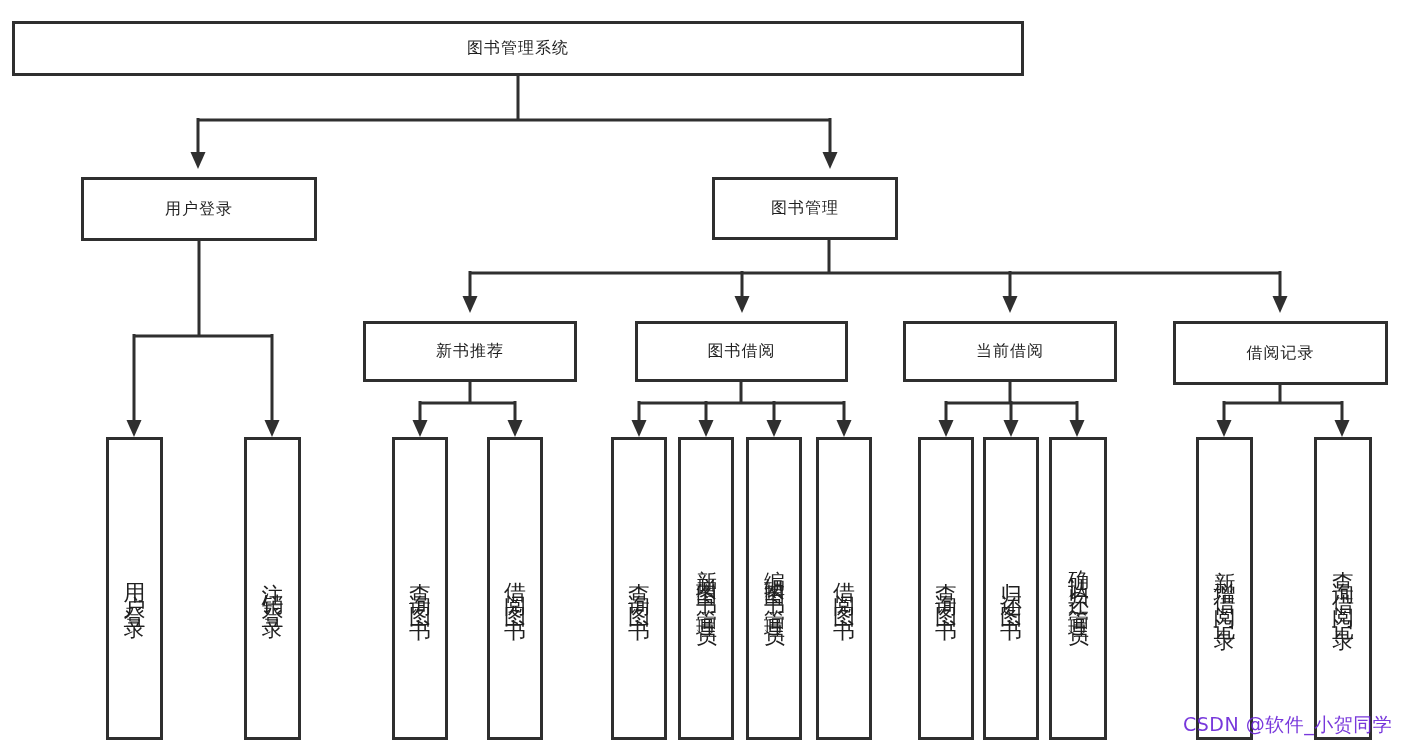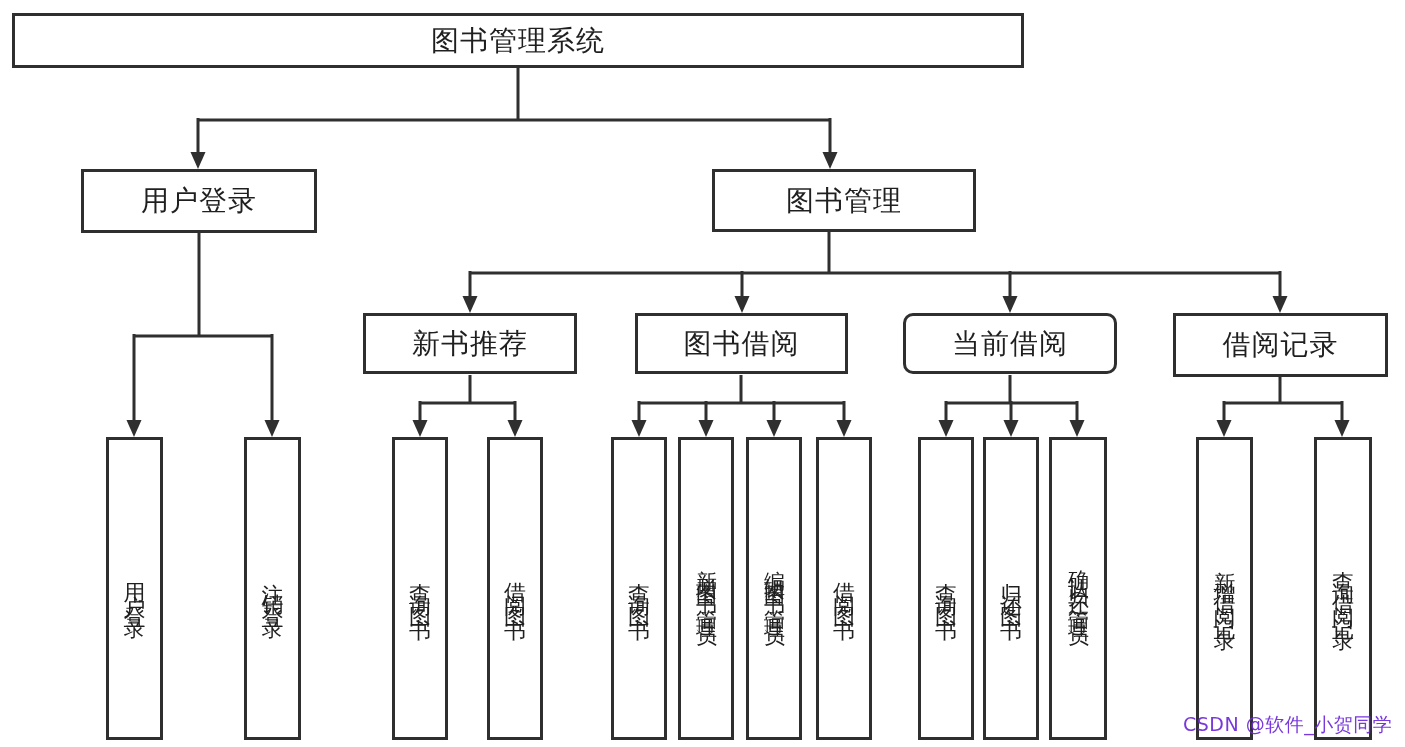--- a/index.html
+++ b/index.html
@@ -15,21 +15,21 @@
     position:absolute;
     box-sizing:border-box;
     border:3px solid #2f2f2f;
     background:#ffffff;
     display:flex;
     align-items:center;
     justify-content:center;
     color:#1f1f1f;
     z-index:2;
   }
-  .hnode{font-size:28px;letter-spacing:1px;}
+  .hnode{font-size:16px;letter-spacing:1px;margin-top:8px;}
   .leaf .vtext{
     writing-mode:vertical-rl;
     font-size:22px;
     letter-spacing:12px;
     line-height:1.1;
     white-space:nowrap;
   }
   .leaf .vtext.tight{
     font-size:21px;
     letter-spacing:8px;
@@ -83,31 +83,31 @@
     </g>
   </svg>
 
   <div class="node hnode" style="left:12px;top:13px;width:1012px;height:55px;">
     <span>图书管理系统</span>
   </div>
 
   <div class="node hnode" style="left:81px;top:169px;width:236px;height:64px;">
     <span>用户登录</span>
   </div>
-  <div class="node hnode" style="left:712px;top:169px;width:264px;height:63px;">
+  <div class="node hnode" style="left:712px;top:169px;width:186px;height:63px;">
     <span>图书管理</span>
   </div>
 
   <div class="node hnode" style="left:363px;top:313px;width:214px;height:61px;">
     <span>新书推荐</span>
   </div>
   <div class="node hnode" style="left:635px;top:313px;width:213px;height:61px;">
     <span>图书借阅</span>
   </div>
-  <div class="node hnode" style="left:903px;top:313px;width:214px;height:61px;border-radius:10px;">
+  <div class="node hnode" style="left:903px;top:313px;width:214px;height:61px;">
     <span>当前借阅</span>
   </div>
   <div class="node hnode" style="left:1173px;top:313px;width:215px;height:64px;">
     <span>借阅记录</span>
   </div>
 
   <div class="node leaf" style="left:106px;top:437px;width:57px;height:303px;">
     <span class="vtext">用户登录</span>
   </div>
   <div class="node leaf" style="left:244px;top:437px;width:57px;height:303px;">

